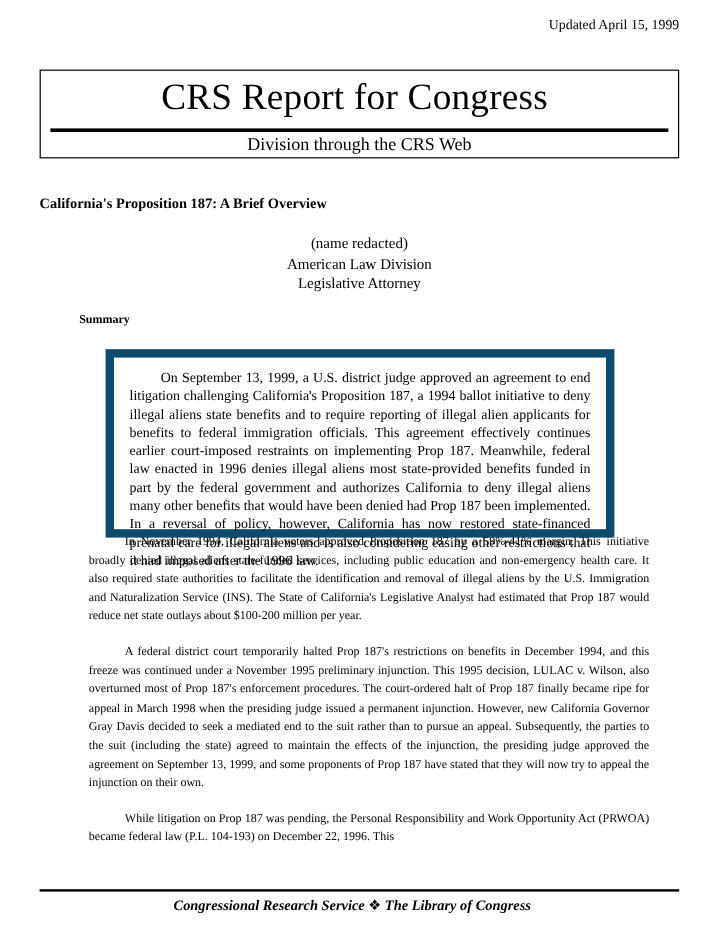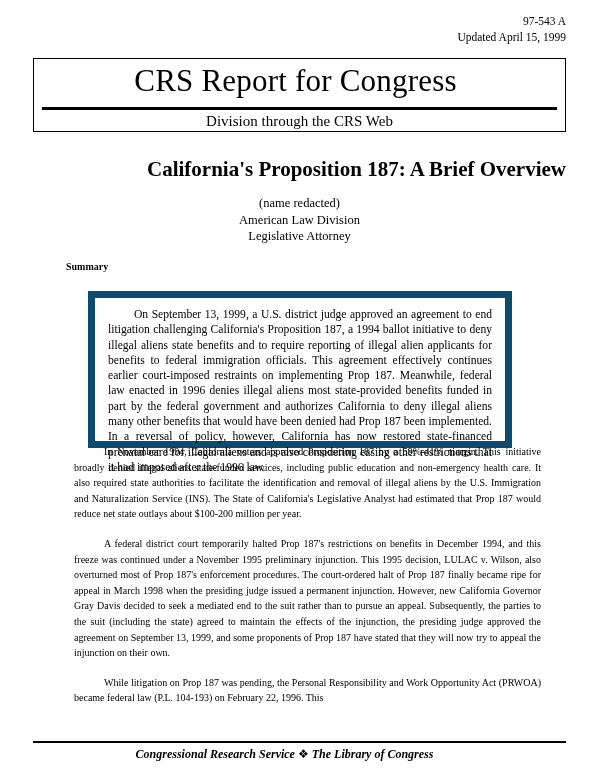--- a/index.html
+++ b/index.html
@@ -72,22 +72,22 @@
     font-size: 15px;
     line-height: 20px;
   }
 
   
   .doc-title {
     position: absolute;
     left: 33px;
     width: 533px;
     top: 158px;
-    text-align: right;
-    font-size: 21px;
+    text-align: left;
+    font-size: 12px;
     font-weight: bold;
     line-height: 22px;
   }
   .byline {
     position: absolute;
     left: 33px;
     width: 533px;
     top: 195px;
     text-align: center;
     font-size: 12.5px;
@@ -145,38 +145,37 @@
   .footer-rule {
     position: absolute;
     left: 33px;
     width: 533px;
     top: 741px;
     height: 2px;
     background: #000;
   }
   .footer-text {
     position: absolute;
-    left: 18px;
+    left: 27px;
     width: 533px;
     top: 746px;
     text-align: center;
     font-size: 12px;
     font-weight: bold;
     font-style: italic;
     line-height: 17px;
   }
   .diamond { font-style: normal; font-weight: normal; }
 </style>
 </head>
 <body>
 
 <div class="page">
 
   <div class="doc-id">
-    <div>97-543 A</div>
     <div>Updated April 15, 1999</div>
   </div>
 
   <div class="banner">
     <div class="banner-title">CRS Report for Congress</div>
     <div class="banner-rule"></div>
     <div class="banner-sub">Division through the CRS Web</div>
   </div>
 
   <div class="doc-title">California's Proposition 187: A Brief Overview</div>
@@ -189,21 +188,21 @@
 
   <div class="summary-heading">Summary</div>
 
   <div class="summary-box">
     <div class="summary-text">On September 13, 1999, a U.S. district judge approved an agreement to end litigation challenging California's Proposition 187, a 1994 ballot initiative to deny illegal aliens state benefits and to require reporting of illegal alien applicants for benefits to federal immigration officials.  This agreement effectively continues earlier court-imposed restraints on implementing Prop 187.  Meanwhile, federal law enacted in 1996 denies illegal aliens most state-provided benefits funded in part by the federal government and authorizes California to deny illegal aliens many other benefits that would have been denied had Prop 187 been implemented.  In a reversal of policy, however, California has now restored state-financed prenatal care for illegal aliens and is also considering easing other restrictions that it had imposed after the 1996 law.</div>
   </div>
 
   <div class="body-text">
     <p>In November 1994, California voters approved Proposition 187 by a 59%-41% margin.  This initiative broadly denied illegal aliens state-funded services, including public education and non-emergency health care.  It also required state authorities to facilitate the identification and removal of illegal aliens by the U.S. Immigration and Naturalization Service (INS).  The State of California's Legislative Analyst had estimated that Prop 187 would reduce net state outlays about $100-200 million per year.</p>
     <p><span>A federal district court temporarily halted Prop 187's restrictions on benefits in December 1994, and this freeze was continued under a November 1995 preliminary injunction.  This 1995 decision, </span><span class="cite">LULAC v. Wilson</span><span>, also overturned most of Prop 187's enforcement procedures.  The court-ordered halt of Prop 187 finally became ripe for appeal in March 1998 when the presiding judge issued a permanent injunction.  However, new California Governor Gray Davis decided to seek a mediated end to the suit rather than to pursue an appeal.  Subsequently, the parties to the suit (including the state) agreed to maintain the effects of the injunction, the presiding judge approved the agreement on September 13, 1999, and some proponents of Prop 187 have stated that they will now try to appeal the injunction on their own.</span></p>
-    <p>While litigation on Prop 187 was pending, the Personal Responsibility and Work Opportunity Act (PRWOA) became federal law (P.L. 104-193) on February 22, 1996.  This</p>
+    <p>While litigation on Prop 187 was pending, the Personal Responsibility and Work Opportunity Act (PRWOA) became federal law (P.L. 104-193) on December 22, 1996.  This</p>
   </div>
 
   <div class="footer-rule"></div>
   <div class="footer-text">
     <span>Congressional Research Service</span>
     <span class="diamond">❖</span>
     <span>The Library of Congress</span>
   </div>
 
 </div>

